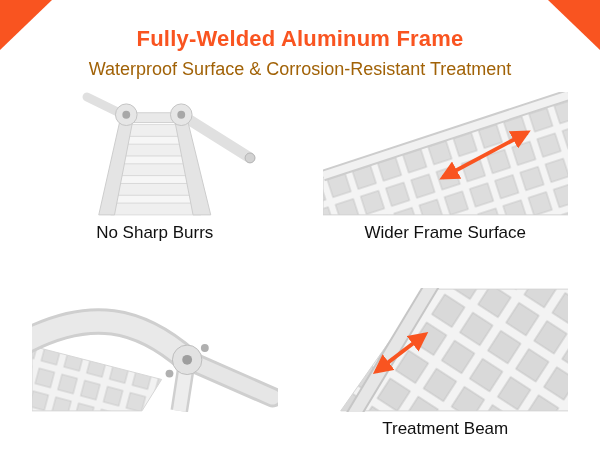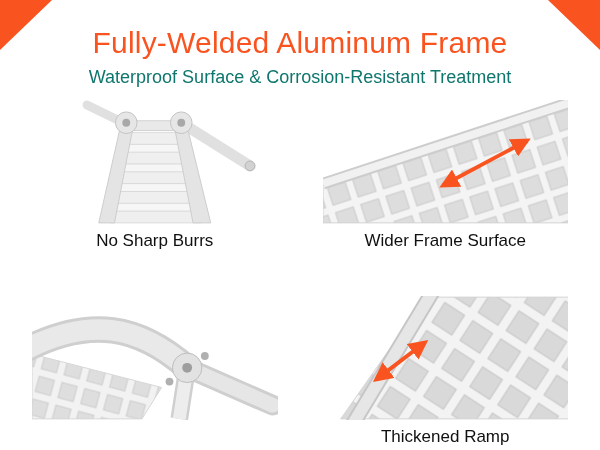--- a/index.html
+++ b/index.html
@@ -5,22 +5,22 @@
   :root { --accent: #F95420; }
   * { margin:0; padding:0; box-sizing:border-box; }
   body { font-family:"Liberation Sans", sans-serif; background:#fff; }
   .page { position:relative; width:600px; height:450px; background:#fff; overflow:hidden; }
 
   .corner { position:absolute; top:0; width:0; height:0; }
   .corner.left  { left:0;  border-top:50px solid var(--accent); border-right:52px solid transparent; }
   .corner.right { right:0; border-top:50px solid var(--accent); border-left:52px solid transparent; }
 
   .header { text-align:center; padding-top:26px; }
-  .title { font-size:30px; font-weight:normal; color:var(--accent); letter-spacing:.2px;text-align:center; }
-  .subtitle { font-size:18px; color:#0f766e; margin-top:7px; }
+  .title { font-size:22px; font-weight:bold; color:var(--accent); letter-spacing:.2px;text-align:center; }
+  .subtitle { font-size:18px; color:#a16207; margin-top:7px; }
 
   .grid {
     display:grid; grid-template-columns:1fr 1fr;
     column-gap:22px; row-gap:10px;
     padding:12px 32px 0 32px;
     gap:45px;
   }
   .panel { display:flex; flex-direction:column; align-items:center; }
   .photo { width:100%; height:124px; background:#fff; display:block; }
   .caption { font-size:17px; color:#101010; margin-top:7px; text-align:center; }
@@ -115,17 +115,17 @@
             <path d="M0,0 L10,5 L0,10 z" style="fill:var(--accent)"></path>
           </marker>
         </defs>
         <polygon points="105,0 250,0 250,124 18,124" fill="url(#p4)" stroke="#d4d4d4"></polygon>
         <line x1="112" y1="-6" x2="30" y2="130" stroke="#c6c6c6" stroke-width="16"></line>
         <line x1="112" y1="-6" x2="30" y2="130" stroke="#e6e6e6" stroke-width="12"></line>
         <g>
           <line x1="54" y1="84" x2="104" y2="46" style="stroke:var(--accent)" stroke-width="4" marker-start="url(#ah4)" marker-end="url(#ah4)"></line>
         </g>
       </svg>
-      <figcaption class="caption">Thickened Ramp</figcaption>
+      <figcaption class="caption">Treatment Beam</figcaption>
     </figure>
 
   </div>
 </div>
 
 </body></html>

